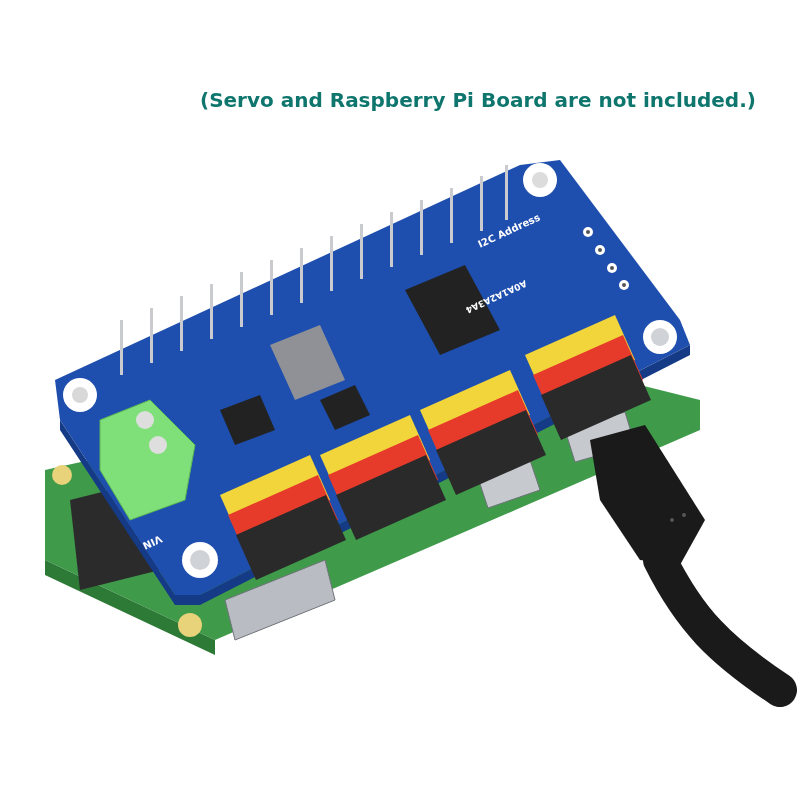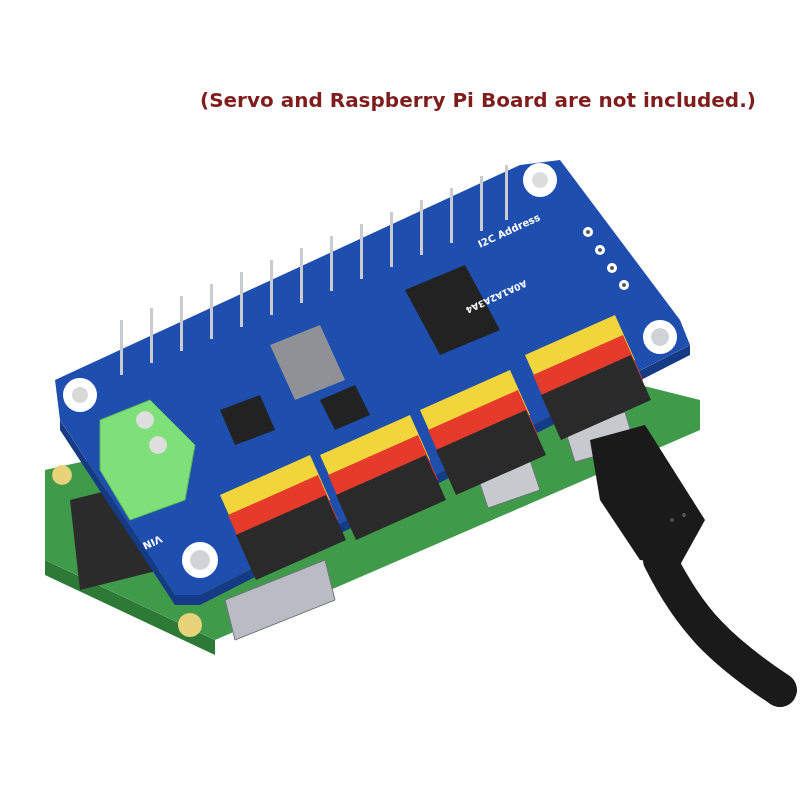--- a/index.html
+++ b/index.html
@@ -1,17 +1,17 @@
 <!DOCTYPE html>
 <html><head>
 <meta charset="utf-8">
 <style>
   html,body{margin:0;padding:0;background:#ffffff;}
   body{width:800px;height:800px;position:relative;overflow:hidden;font-family:"Liberation Sans",sans-serif;}
-  .caption{position:absolute;left:200px;top:88px;width:580px;font-weight:bold;font-size:20px;color:#7f1d1d;font-family:"DejaVu Sans",sans-serif;letter-spacing:0px;white-space:nowrap;}
+  .caption{position:absolute;left:200px;top:88px;width:580px;font-weight:bold;font-size:20px;color:#0f766e;font-family:"DejaVu Sans",sans-serif;letter-spacing:0px;white-space:nowrap;}
   .scene{position:absolute;left:0;top:0;width:800px;height:800px;}
   .label{font-family:"DejaVu Sans",sans-serif;font-weight:bold;fill:#ffffff;}
 </style>
 </head>
 <body>
 
 <div class="caption">(Servo and Raspberry Pi Board are not included.)</div>
 
 <svg class="scene" viewBox="0 0 800 800" xmlns="http://www.w3.org/2000/svg">
 

